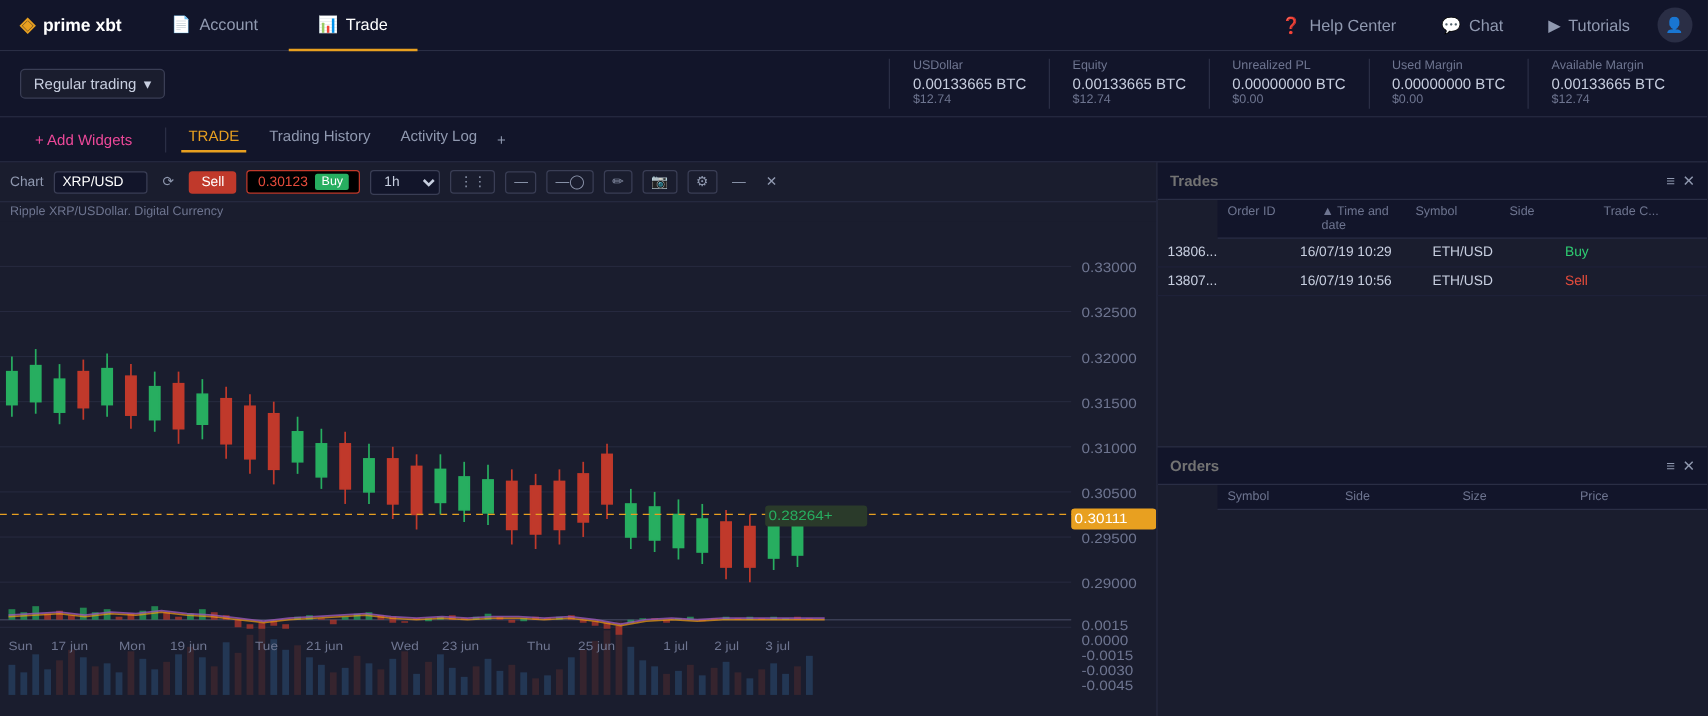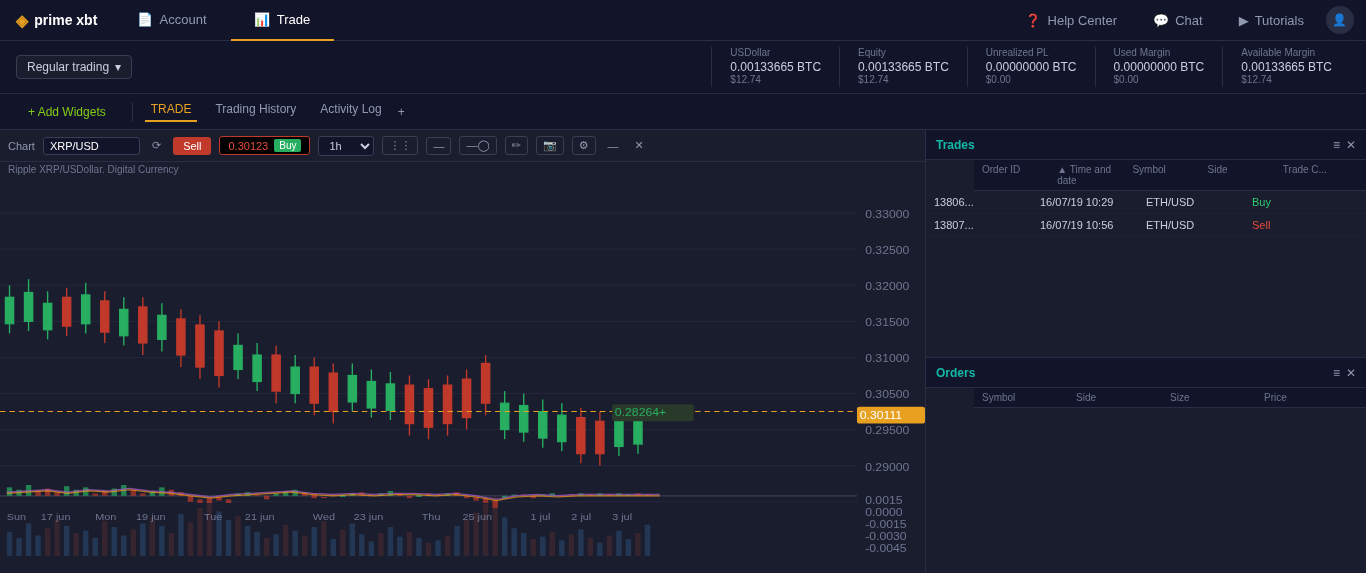--- a/index.html
+++ b/index.html
@@ -27,46 +27,46 @@
     
     .toolbar { display: flex; align-items: center; background: #12152a; padding: 6px 14px; border-bottom: 1px solid #2a2e45; gap: 12px; height: 36px; }
     .tab-trade { color: #e8a020; border-bottom: 2px solid #e8a020; padding: 0 6px 4px; cursor: pointer; font-size: 12px; }
     .tab-item { color: #9099b0; padding: 0 6px 4px; cursor: pointer; font-size: 12px; border-bottom: 2px solid transparent; }
     .add-btn { display: flex; align-items: center; gap: 4px; color: #9099b0; cursor: pointer; font-size: 12px; margin-left: -2px; }
 
     
     .chart-container { flex: 1; display: flex; flex-direction: column; border-right: 1px solid #2a2e45; }
     .chart-topbar { display: flex; align-items: center; background: #1a1d2e; padding: 4px 8px; gap: 8px; border-bottom: 1px solid #2a2e45; height: 32px; }
     .chart-label { font-size: 11px; color: #9099b0; }
-    .symbol-input { background: #12152a; border: 1px solid #3a3e55; color: #fff; padding: 2px 6px; border-radius: 3px; font-size: 11px; width: 97px; }
+    .symbol-input { background: #12152a; border: 1px solid #3a3e55; color: #fff; padding: 2px 6px; border-radius: 3px; font-size: 11px; width: 75px; }
     .ctrl-btn { background: transparent; border: none; color: #9099b0; cursor: pointer; font-size: 11px; padding: 2px 4px; }
     .sell-btn { background: #c0392b; color: #fff; border: none; border-radius: 3px; padding: 3px 10px; font-size: 11px; cursor: pointer; }
     .price-display { background: #000000; border: 1px solid #c0392b; color: #e74c3c; padding: 2px 8px; border-radius: 3px; font-size: 11px; display: flex; align-items: center; gap: 6px; }
     .buy-tag { background: #27ae60; color: #fff; padding: 1px 5px; border-radius: 2px; font-size: 10px; }
     .time-select { background: #12152a; border: 1px solid #3a3e55; color: #c8cfe0; padding: 2px 6px; border-radius: 3px; font-size: 11px; cursor: pointer; }
     .chart-tool-btn { background: transparent; border: 1px solid #3a3e55; color: #9099b0; padding: 2px 6px; border-radius: 3px; cursor: pointer; font-size: 11px; }
 
     
     .chart-body { flex: 1; position: relative; background: #1a1d2e; overflow: hidden; }
 
     
     .right-panel { width: 440px; display: flex; flex-direction: column; }
     .panel-section { flex: 1; border-bottom: 1px solid #2a2e45; overflow: hidden; }
     .panel-header { display: flex; align-items: center; background: #12152a; padding: 4px 10px; border-bottom: 1px solid #2a2e45; height: 30px; }
-    .panel-title { font-size: 12px; color: #14b8a6; font-weight: bold; text-align: center; }
+    .panel-title { font-size: 12px; color: #737373; font-weight: bold; text-align: center; }
     .panel-actions { margin-left: auto; display: flex; gap: 6px; }
     .panel-btn { background: transparent; border: none; color: #9099b0; cursor: pointer; font-size: 12px; }
     .panel-cols { display: flex; background: #12152a; padding: 4px 8px; border-bottom: 1px solid #2a2e45; margin-left: 48px; }
     .col-hdr { font-size: 10px; color: #6e7590; flex: 1; }
     .panel-row { display: flex; padding: 5px 8px; border-bottom: 1px solid #1e2138; align-items: center; }
     .row-cell { flex: 1; font-size: 11px; color: #c8cfe0; }
     .side-buy { color: #2ecc71; font-size: 11px; }
     .side-sell { color: #e74c3c; font-size: 11px; }
 
-    .add-widgets-btn { display: flex; align-items: flex-end; gap: 4px; background: transparent; border: none; color: #84cc16; cursor: pointer; font-size: 12px; padding: 0 14px; }
+    .add-widgets-btn { display: flex; align-items: flex-end; gap: 4px; background: transparent; border: none; color: #ec4899; cursor: pointer; font-size: 12px; padding: 0 14px; }
   </style>
 </head>
 <body>
 
 <div class="top-nav">
   <div class="logo">
     <span class="logo-icon">◈</span>
     <span>prime xbt</span>
   </div>
   <div class="nav-item">

